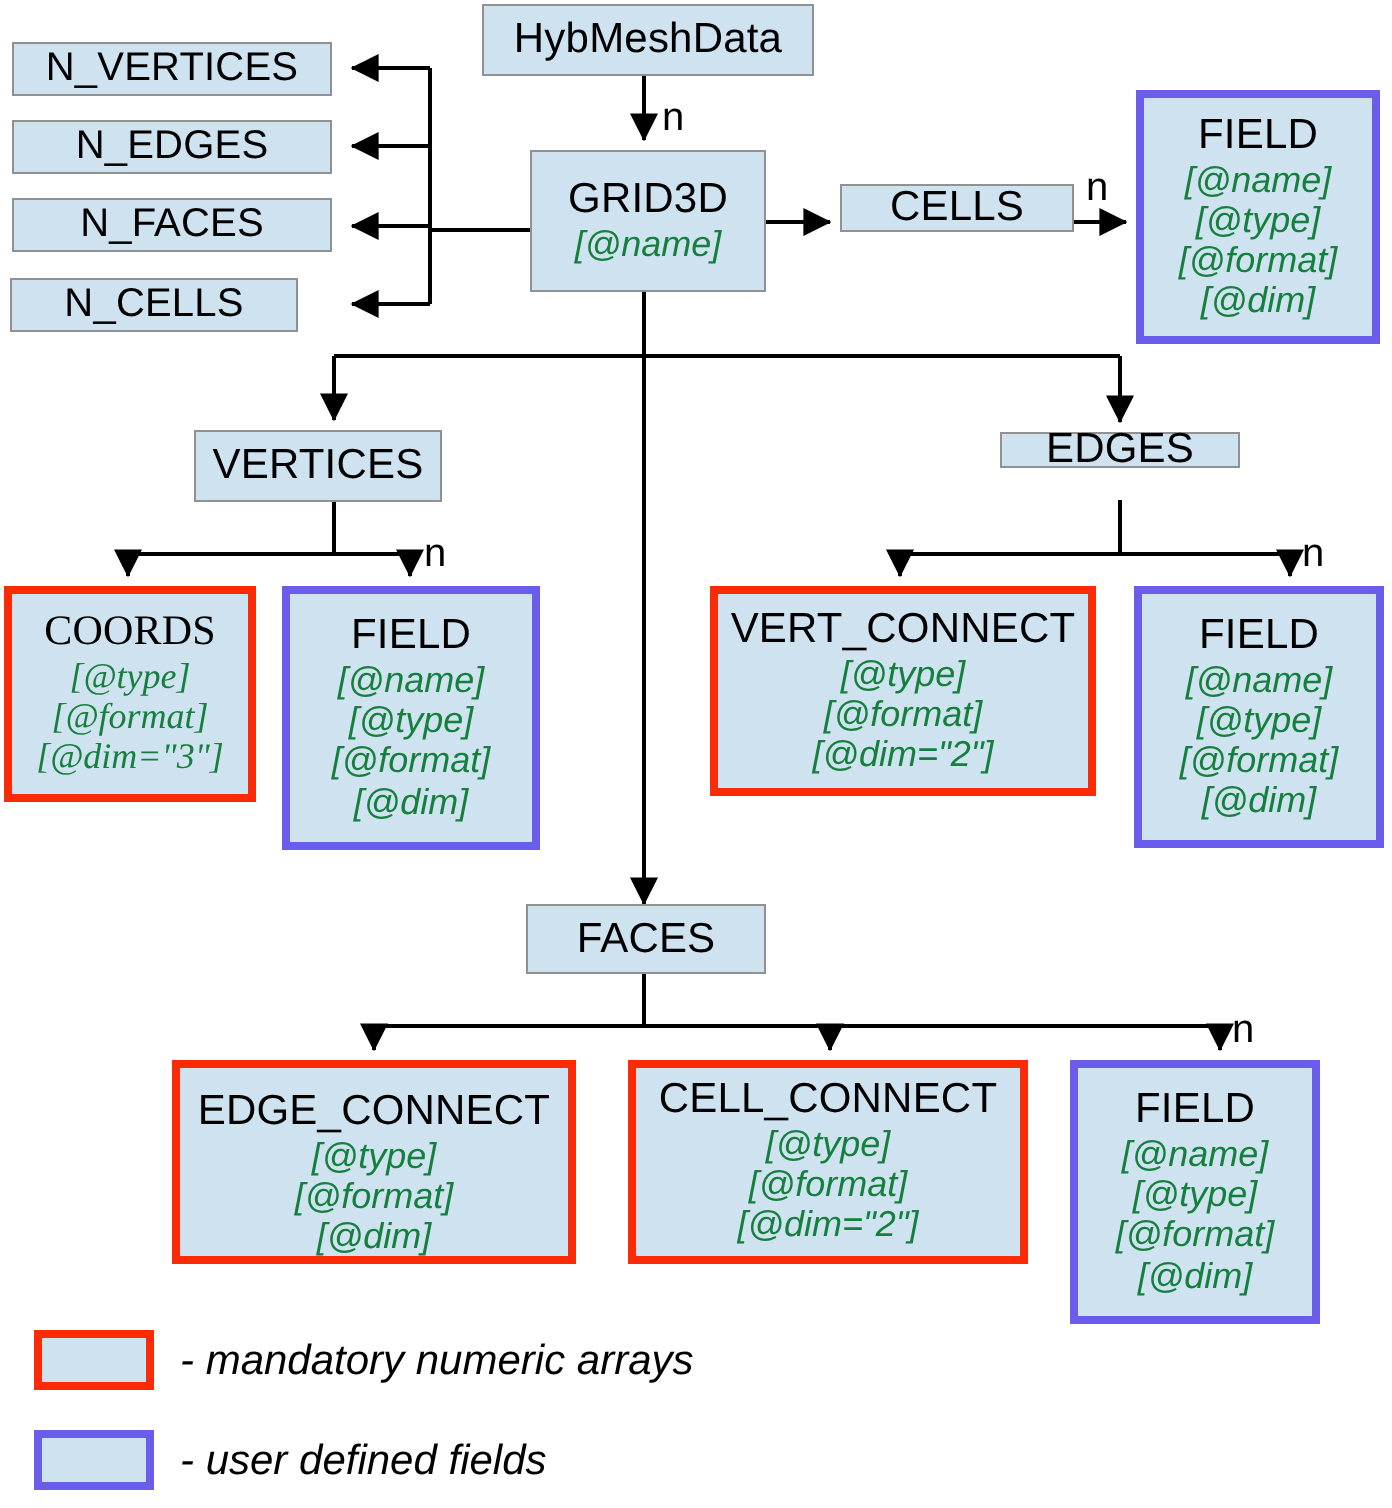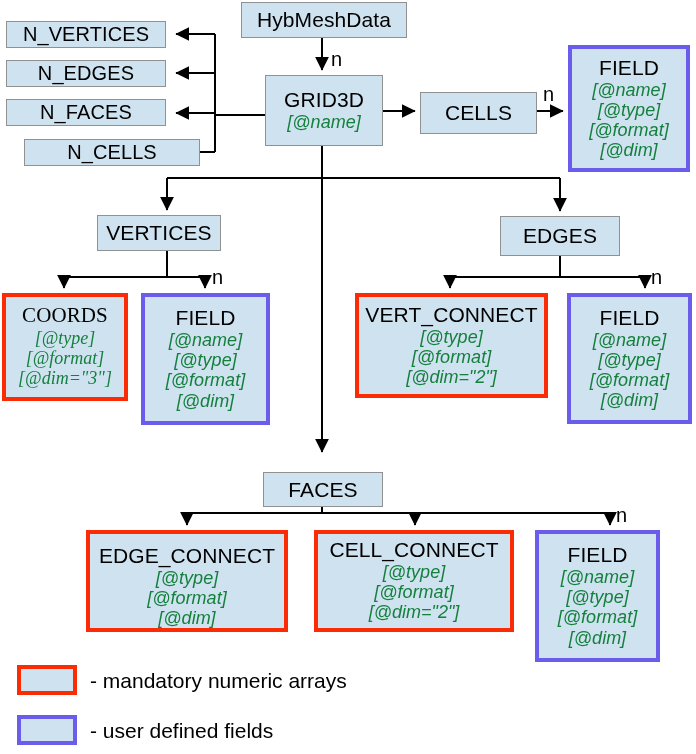--- a/index.html
+++ b/index.html
@@ -78,20 +78,21 @@
     background: #cfe2f0;
   }
   .legend-swatch.mandatory { border: 4px solid #fb2b06; }
   .legend-swatch.userfield { border: 4px solid #6a5dec; }
   .legend-text {
     position: absolute;
     color: #000000;
     font-size: 21px;
     white-space: nowrap;
     line-height: 1;
+    font-style: italic;
   }
 </style>
 </head>
 <body>
 
 <div id="canvas">
 
   <svg class="edge-layer" viewBox="0 0 696 754" width="696" height="754" xmlns="http://www.w3.org/2000/svg">
     <defs>
       <marker id="ah" viewBox="0 0 10 10" refX="9.5" refY="5" markerWidth="7" markerHeight="7" orient="auto-start-reverse">
@@ -151,32 +152,32 @@
   </div>
 
   <div class="node plain" style="left:6px; top:60px; width:160px; height:27px;">
     <div class="title small">N_EDGES</div>
   </div>
 
   <div class="node plain" style="left:6px; top:99px; width:160px; height:27px;">
     <div class="title small">N_FACES</div>
   </div>
 
-  <div class="node plain" style="left:24px; top:139px; width:176px; height:27px;">
+  <div class="node plain" style="left:5px; top:139px; width:144px; height:27px;">
     <div class="title small">N_CELLS</div>
   </div>
 
   <div class="node plain" style="left:265px; top:75px; width:118px; height:71px;">
     <div class="title">GRID3D</div>
     <div class="attrs">
       <div>[@name]</div>
     </div>
   </div>
 
-  <div class="node plain" style="left:420px; top:92px; width:117px; height:42px;">
+  <div class="node plain" style="left:420px; top:92px; width:117px; height:24px;">
     <div class="title">CELLS</div>
   </div>
 
   <div class="node userfield" style="left:568px; top:45px; width:122px; height:127px;">
     <div class="title">FIELD</div>
     <div class="attrs">
       <div>[@name]</div>
       <div>[@type]</div>
       <div>[@format]</div>
       <div>[@dim]</div>
@@ -199,21 +200,21 @@
   <div class="node userfield" style="left:141px; top:293px; width:129px; height:132px;">
     <div class="title">FIELD</div>
     <div class="attrs">
       <div>[@name]</div>
       <div>[@type]</div>
       <div>[@format]</div>
       <div>[@dim]</div>
     </div>
   </div>
 
-  <div class="node plain" style="left:500px; top:216px; width:120px; height:40px;">
+  <div class="node plain" style="left:500px; top:216px; width:120px; height:18px;">
     <div class="title">EDGES</div>
   </div>
 
   <div class="node mandatory" style="left:355px; top:293px; width:193px; height:105px;">
     <div class="title">VERT_CONNECT</div>
     <div class="attrs">
       <div>[@type]</div>
       <div>[@format]</div>
       <div>[@dim="2"]</div>
     </div>
@@ -222,21 +223,21 @@
   <div class="node userfield" style="left:567px; top:293px; width:125px; height:131px;">
     <div class="title">FIELD</div>
     <div class="attrs">
       <div>[@name]</div>
       <div>[@type]</div>
       <div>[@format]</div>
       <div>[@dim]</div>
     </div>
   </div>
 
-  <div class="node plain" style="left:263px; top:452px; width:120px; height:35px;margin-top:20px;">
+  <div class="node plain" style="left:263px; top:452px; width:120px; height:35px;">
     <div class="title">FACES</div>
   </div>
 
   <div class="node mandatory" style="left:86px; top:530px; width:202px; height:102px;justify-content:flex-end;">
     <div class="title">EDGE_CONNECT</div>
     <div class="attrs">
       <div>[@type]</div>
       <div>[@format]</div>
       <div>[@dim]</div>
     </div>

